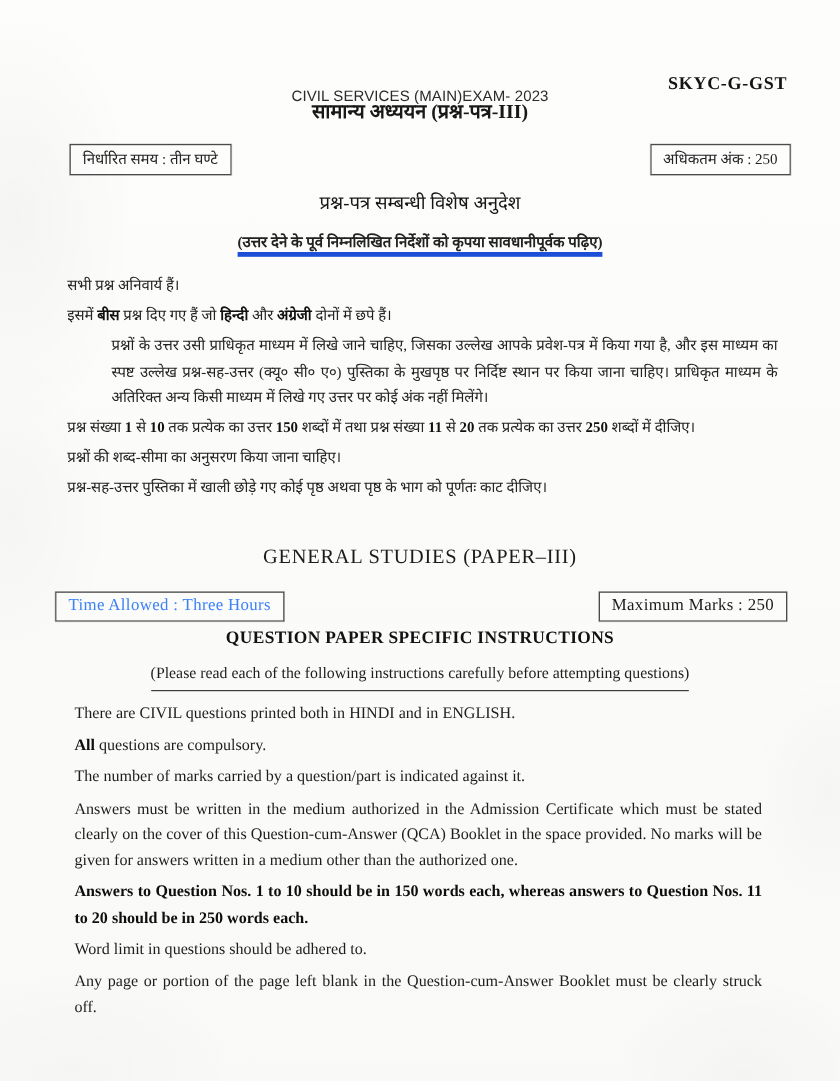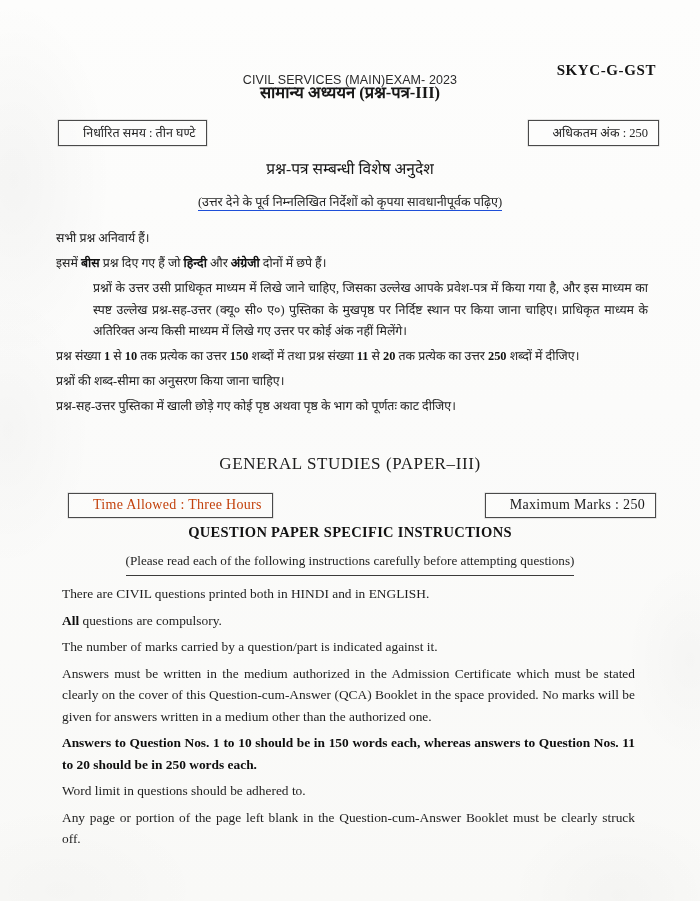--- a/index.html
+++ b/index.html
@@ -64,47 +64,47 @@
     font-size: 16.5px;
     font-weight: bold;
     color: #181818;
   }
 
   .box {
     position: absolute;
     border: 1px solid #4a4a4a;
     box-shadow: 0 0 0 0.5px rgba(120,120,120,0.35);
     background: rgba(255,255,255,0.25);
-    padding: 3px 10px 4px 24px;
+    padding: 3px 10px 4px 10px;
     white-space: nowrap;
     text-align: right;
   }
   .box-time-hi  { top: 120px; left: 58px;  font-size: 12.5px; color: #232323; }
   .box-marks-hi { top: 120px; right: 41px; font-size: 12.5px; color: #232323; }
-  .box-time-en  { top: 493px; left: 68px;  font-size: 14px; color: #c2410c; letter-spacing: 0.3px; }
+  .box-time-en  { top: 493px; left: 46px;  font-size: 14px; color: #3b82f6; letter-spacing: 0.3px; }
   .box-marks-en { top: 493px; right: 44px; font-size: 14px; color: #1b1b1b; letter-spacing: 0.3px; }
 
   .hi-spec-title {
     position: absolute;
     top: 157px;
     left: 0; right: 0;
     text-align: center;
     font-size: 15.5px;
     font-weight: normal;
     color: #161616;
   }
   .hi-spec-sub {
     position: absolute;
     top: 193px;
     left: 0; right: 0;
     text-align: center;
     font-size: 12.5px;
     color: #222;
   }
-  .hi-spec-sub span { border-bottom: 1px solid #1d4ed8; padding-bottom: 1px; }
+  .hi-spec-sub span { border-bottom: 4px solid #1d4ed8; padding-bottom: 1px; font-weight: bold; }
 
   
   .hi-body {
     position: absolute;
     top: 228px;
     left: 56px;
     width: 592px;
     font-size: 12.4px;
     line-height: 21.5px;
     color: #222;

